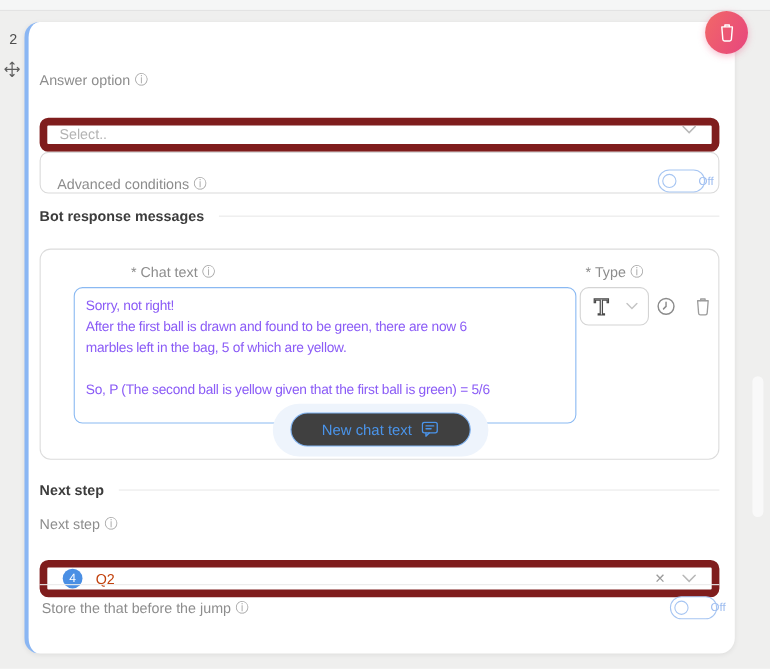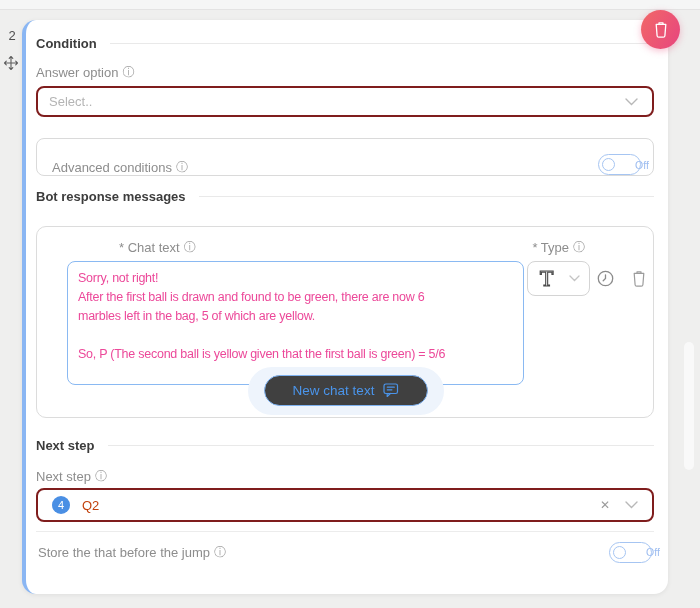--- a/index.html
+++ b/index.html
@@ -26,22 +26,22 @@
     border-left:4px solid #8ab6f3;
     box-shadow:0 1px 5px rgba(0,0,0,0.07);
   }
   .card > * { position:absolute; }
   .section-header { display:flex; align-items:center; height:20px; }
   .section-header .title { font-size:13px; font-weight:700; color:#3c3c3c; white-space:nowrap; }
   .section-header .rule { flex:1; height:1px; background:#e9e9e9; margin-left:13px; }
   .field-label { display:flex; align-items:center; gap:4px; font-size:13px; color:#8d8d8d; height:16px; }
   .info { font-size:12px; color:#a3a3a3; line-height:1; cursor:default; }
   .select-box {
-    border:2px solid #7f1d1d; border-radius:8px; background:#fff;
-    display:flex; align-items:center;
+    border:7px solid #7f1d1d; border-radius:8px; background:#fff;
+    display:flex; margin-top:21px;
   }
   .sel-answer { left:10px; right:14px; top:66px; height:31px; padding:0 14px 0 11px; justify-content:space-between; cursor:pointer; }
   .placeholder { font-size:13px; color:#b4b4b4; }
   .adv-box {
     left:10px; right:14px; top:118px; height:38px;
     border:1px solid #dadada; border-radius:8px;
     display:flex; align-items:flex-end; justify-content:space-between;
     padding:0 12px 0 15px;
   }
   .toggle {
@@ -53,21 +53,21 @@
   .toggle .state { font-size:10.5px; color:#9cbcf0; }
   .panel {
     left:10px; right:14px; top:206px; height:192px;
     border:1px solid #dcdcdc; border-radius:10px; background:#fff;
   }
   .panel > * { position:absolute; }
   .chat-box {
     left:30px; top:34px; width:457px; height:124px;
     border:1px solid #8ab9f2; border-radius:8px;
     padding:7px 10px; overflow:hidden; cursor:text;
-    font-size:12.5px; letter-spacing:-0.25px; line-height:19px; color:#ec4899;
+    font-size:12.5px; letter-spacing:-0.25px; line-height:19px; color:#8b5cf6;
   }
   .chat-box div { white-space:pre; }
   .type-dd {
     left:490px; top:34px; width:63px; height:35px;
     border:1px solid #d4d4d4; border-radius:8px;
     display:flex; align-items:center; justify-content:space-between;
     padding:0 9px 0 12px; cursor:pointer;
   }
   .t-glyph {
     font-family:"DejaVu Serif","Liberation Serif",serif;
@@ -129,24 +129,20 @@
 <div class="step-number">2</div>
 
 <div class="move-handle">
   <svg width="16" height="16" viewBox="0 0 16 16" fill="none" stroke="#5d5d5d" stroke-width="1.1" stroke-linecap="round">
     <path d="M8 1.5 V14.5 M1.5 8 H14.5 M8 1.5 L6.2 3.3 M8 1.5 L9.8 3.3 M8 14.5 L6.2 12.7 M8 14.5 L9.8 12.7 M1.5 8 L3.3 6.2 M1.5 8 L3.3 9.8 M14.5 8 L12.7 6.2 M14.5 8 L12.7 9.8"></path>
   </svg>
 </div>
 
 <div class="card">
 
-  <div class="section-header sec-condition">
-    <span class="title">Condition</span>
-    <span class="rule"></span>
-  </div>
 
   <div class="field-label lbl-answer">
     <span>Answer option</span>
     <span class="info">ⓘ</span>
   </div>
 
   <div class="select-box sel-answer">
     <span class="placeholder">Select..</span>
     <svg width="13" height="8" viewBox="0 0 13 8" fill="none" stroke="#b8b8b8" stroke-width="1.4" stroke-linecap="round">
         <path d="M1 1 L6.5 6.5 L12 1"></path>

